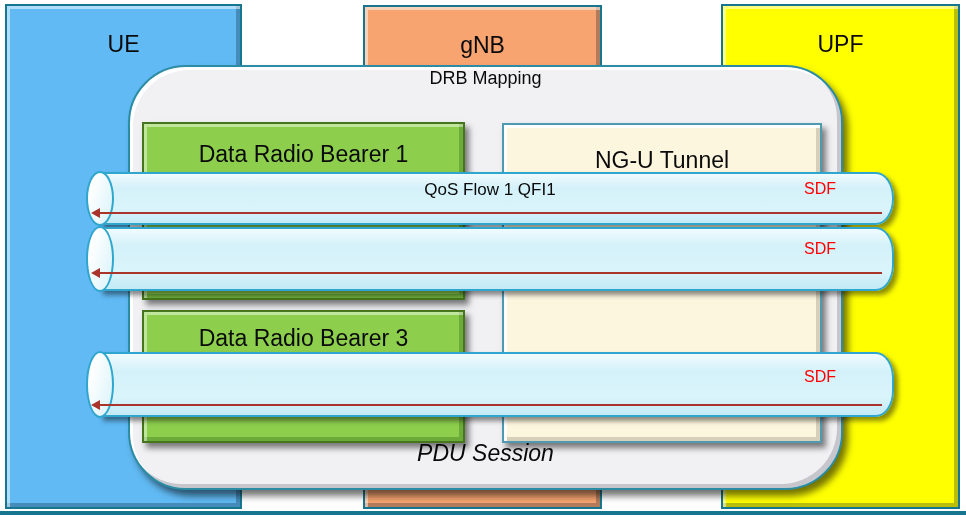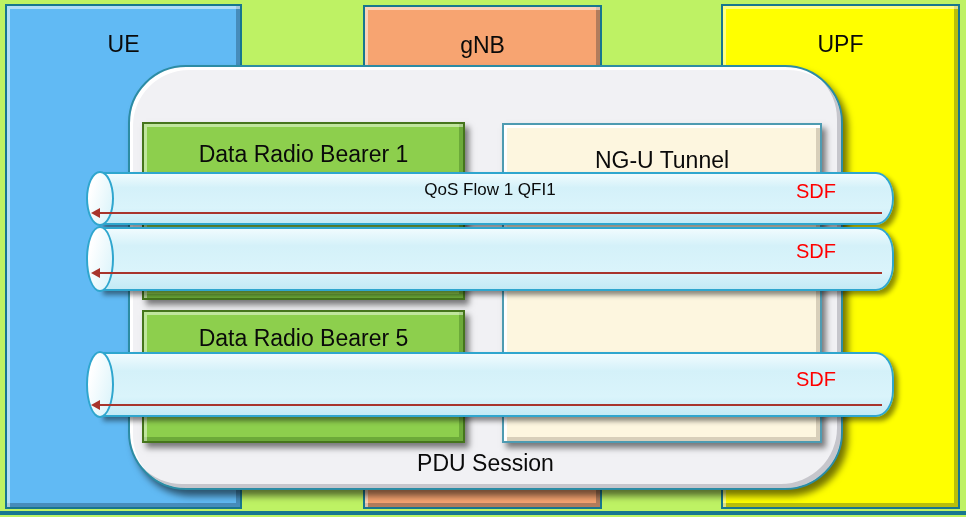--- a/index.html
+++ b/index.html
@@ -1,17 +1,17 @@
 <!DOCTYPE html>
 <html><head>
 <meta charset="utf-8">
 <style>
   html,body{margin:0;padding:0;background:#000;}
   .stage{
-    position:relative;width:966px;height:517px;background:#bef264;overflow:hidden;
+    position:relative;width:966px;height:517px;background:#ffffff;overflow:hidden;
     font-family:"Liberation Sans", sans-serif;color:#0a0a0a;
   }
   
   .col{position:absolute;border:2px solid #17768F;box-sizing:border-box;}
   .col-bevel{
     box-shadow: inset 3px 3px 0 rgba(255,255,255,.5), inset -4px -4px 0 rgba(0,20,40,.28);
   }
   .col-ue {left:5px;  top:4px; width:237px;height:505px;background:#61BAF4;}
   .col-gnb{left:363px;top:5px; width:239px;height:504px;background:#F7A471;}
   .col-upf{left:721px;top:4px; width:239px;height:505px;background:#FFFF00;}
@@ -20,21 +20,21 @@
   .bottom-rule{position:absolute;left:0;top:511px;width:966px;height:4px;background:#17768F;}
 
   
   .sdap-box{
     position:absolute;left:128px;top:65px;width:715px;height:425px;box-sizing:border-box;
     background:#F1F1F4;border:2px solid #2C8CA4;border-radius:58px;
     box-shadow: inset 3px 3px 0 #ffffff, inset -4px -4px 0 #C6C6CC, 5px 6px 7px rgba(0,0,0,.55);
   }
   .sdap-title{margin-top:7px;text-align:center;font-size:25px;}
   .sdap-sub{margin-top:1px;text-align:center;font-size:18px;}
-  .pdu-label{position:absolute;bottom:11px;left:0;width:100%;text-align:center;font-size:23px;}
+  .pdu-label{position:absolute;bottom:21px;left:0;width:100%;text-align:center;font-size:23px;font-style:italic;}
 
   
   .drb{
     position:absolute;box-sizing:border-box;background:#8DCF4D;border:2px solid #45751C;
     box-shadow: inset 3px 3px 0 rgba(255,255,255,.45), inset -4px -4px 0 rgba(10,60,0,.25), 4px 5px 6px rgba(0,0,0,.5);
   }
   .drb1{left:142px;top:122px;width:323px;height:178px;}
   .drb3{left:142px;top:310px;width:323px;height:133px;}
   .drb-label{text-align:center;font-size:23px;}
   .drb1 .drb-label{margin-top:17px;}
@@ -62,21 +62,21 @@
   }
   .pipe-cap{
     position:absolute;left:0;top:-1px;width:28px;height:calc(100% + 2px);box-sizing:border-box;
     border-radius:50%;background:linear-gradient(105deg,#ffffff 20%,#DFF5FB 85%);
     border:2px solid #2FA6CE;z-index:2;
   }
   .pipe-label{position:absolute;left:0;width:100%;text-align:center;font-size:17px;z-index:3;}
   .pipe1 .pipe-label{top:8px;}
   .pipe2 .pipe-label{top:13px;}
   .pipe3 .pipe-label{top:16px;}
-  .sdf{position:absolute;right:58px;color:#FF0000;font-size:20px;z-index:4;}
+  .sdf{position:absolute;right:58px;color:#FF0000;font-size:16px;z-index:4;}
   .pipe1 .sdf{top:8px;}
   .pipe2 .sdf{top:13px;}
   .pipe3 .sdf{top:16px;}
   .red-line{position:absolute;left:7px;right:12px;height:2px;background:#A8342C;z-index:3;}
   .pipe1 .red-line{top:40px;}
   .pipe2 .red-line{top:45px;}
   .pipe3 .red-line{top:52px;}
   .arrow-left{
     position:absolute;left:-2px;top:-4px;width:0;height:0;
     border-top:5px solid transparent;border-bottom:5px solid transparent;
@@ -92,28 +92,29 @@
     <div class="col-label">UE</div>
   </div>
   <div class="col col-bevel col-gnb">
     <div class="col-label">gNB</div>
   </div>
   <div class="col col-bevel col-upf">
     <div class="col-label">UPF</div>
   </div>
 
   <div class="sdap-box">
+    <div class="sdap-sub">DRB Mapping</div>
     <div class="pdu-label">PDU Session</div>
   </div>
 
   <div class="drb drb1">
     <div class="drb-label">Data Radio Bearer 1</div>
   </div>
   <div class="drb drb3">
-    <div class="drb-label">Data Radio Bearer 5</div>
+    <div class="drb-label">Data Radio Bearer 3</div>
   </div>
 
   <div class="ngu">
     <div class="ngu-label">NG-U Tunnel</div>
   </div>
 
   <div class="pipe pipe1">
     <div class="pipe-body"></div>
     <div class="pipe-cap"></div>
     <div class="pipe-label">QoS Flow 1 QFI1</div>

